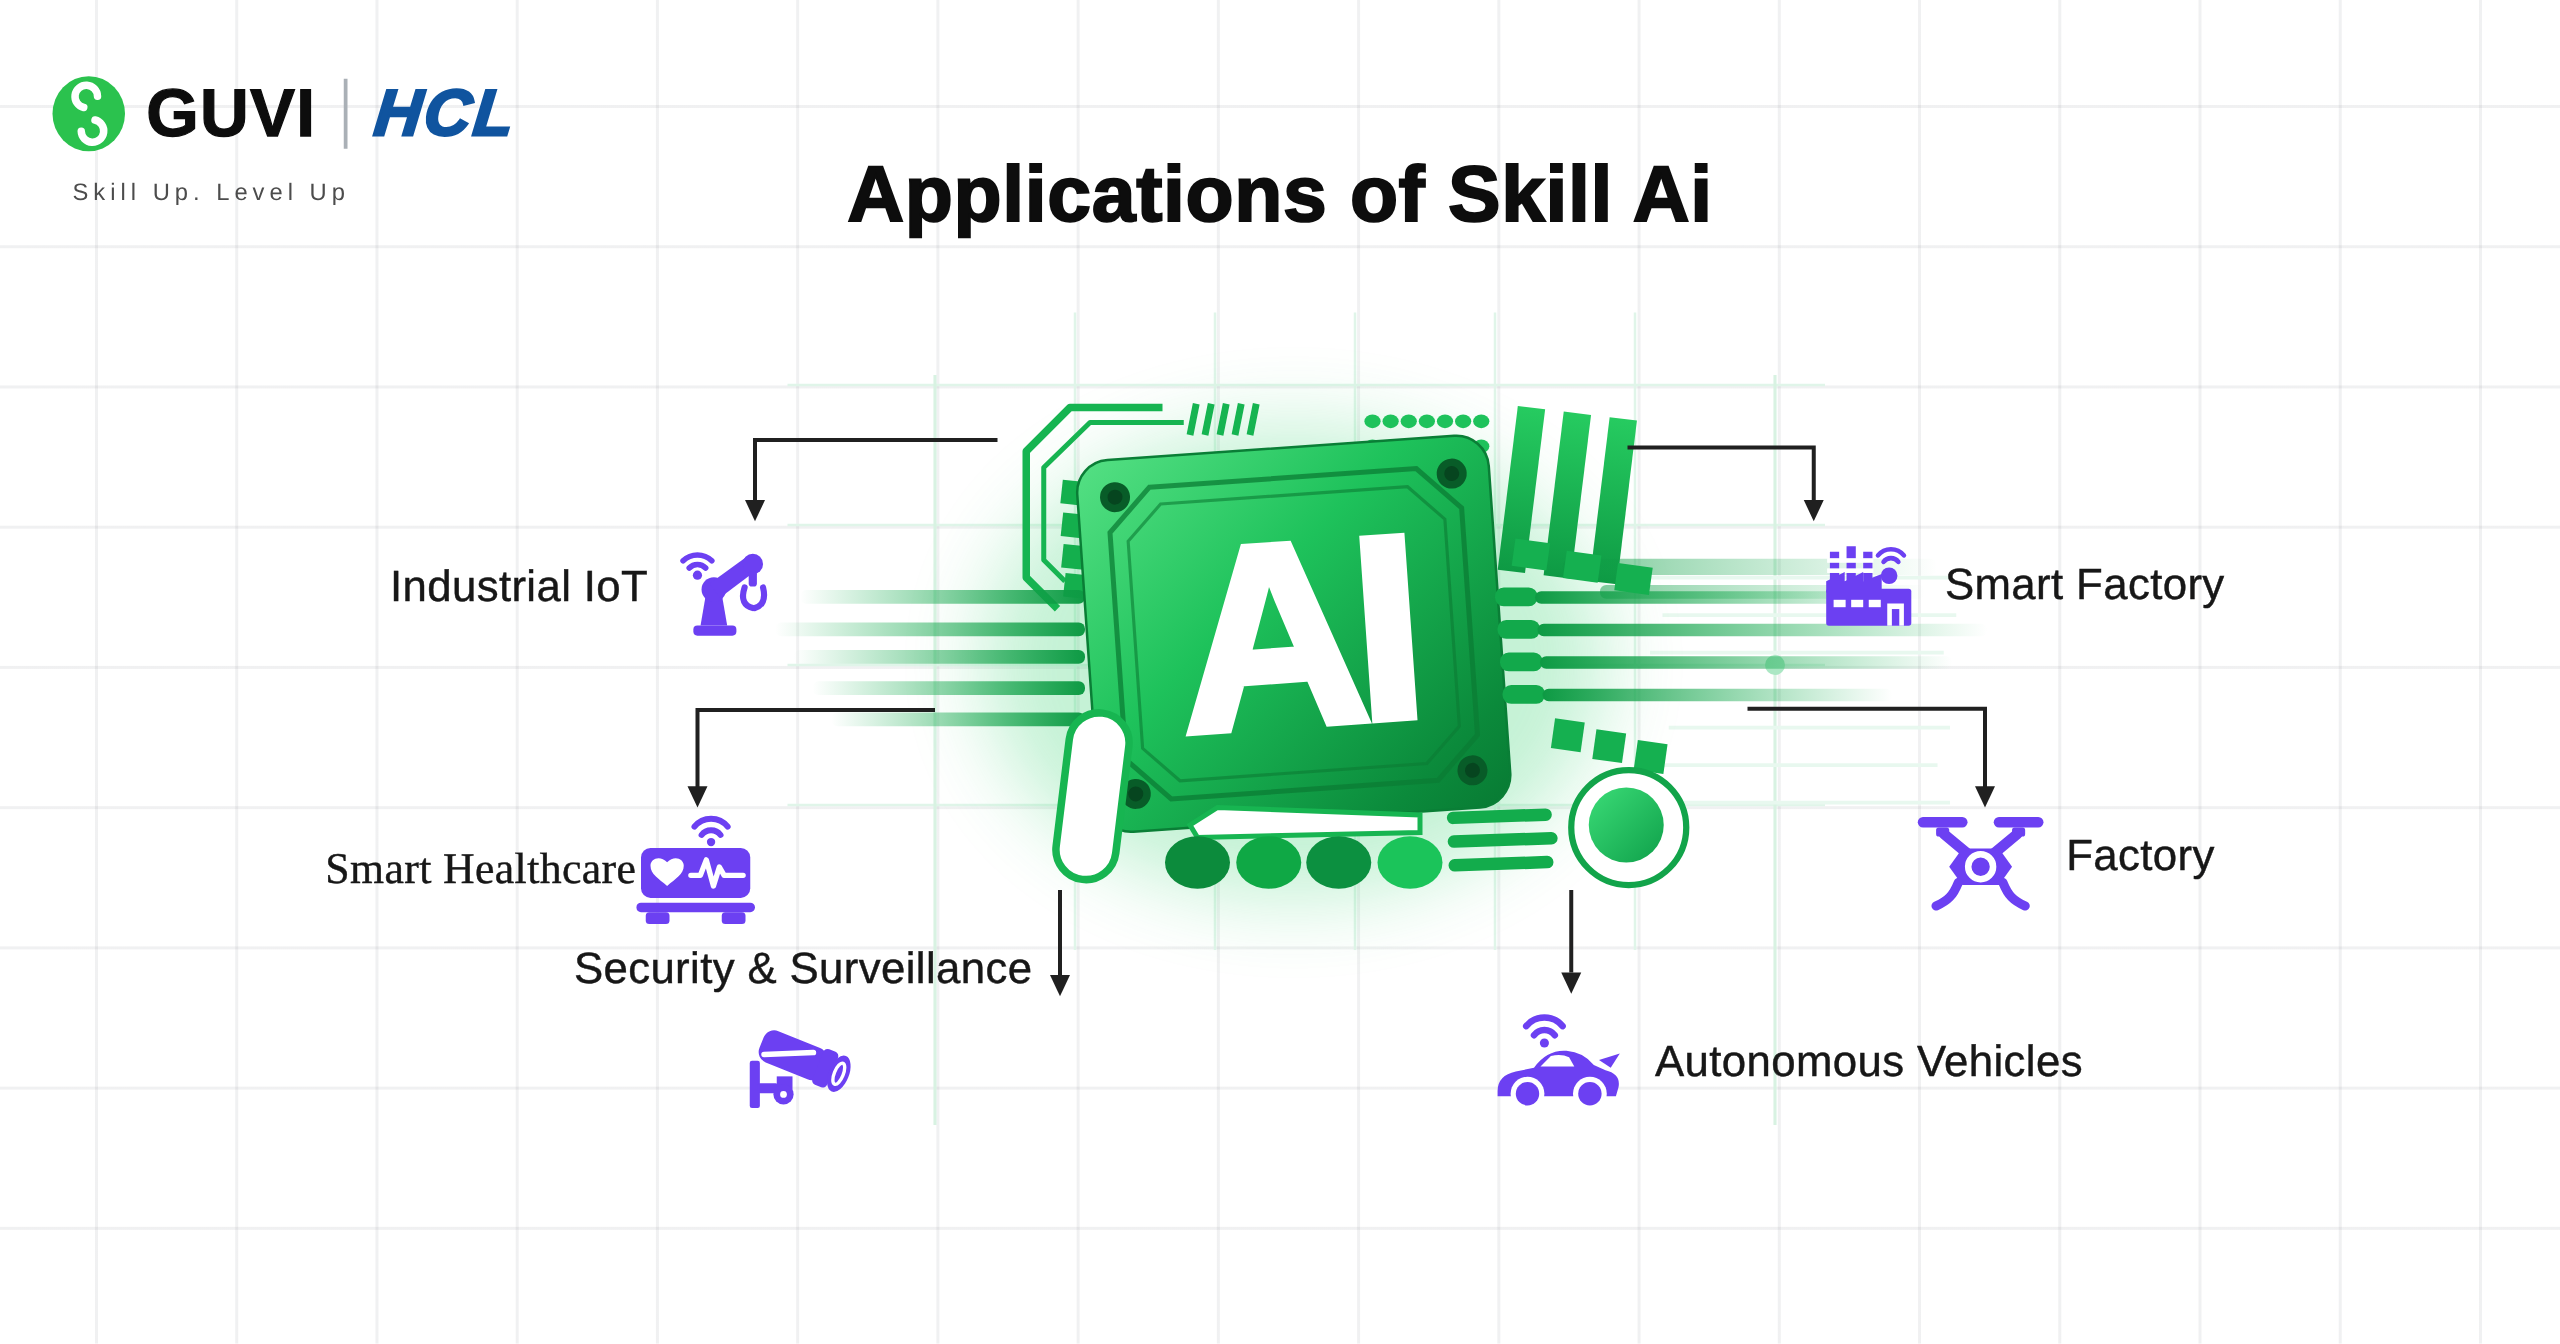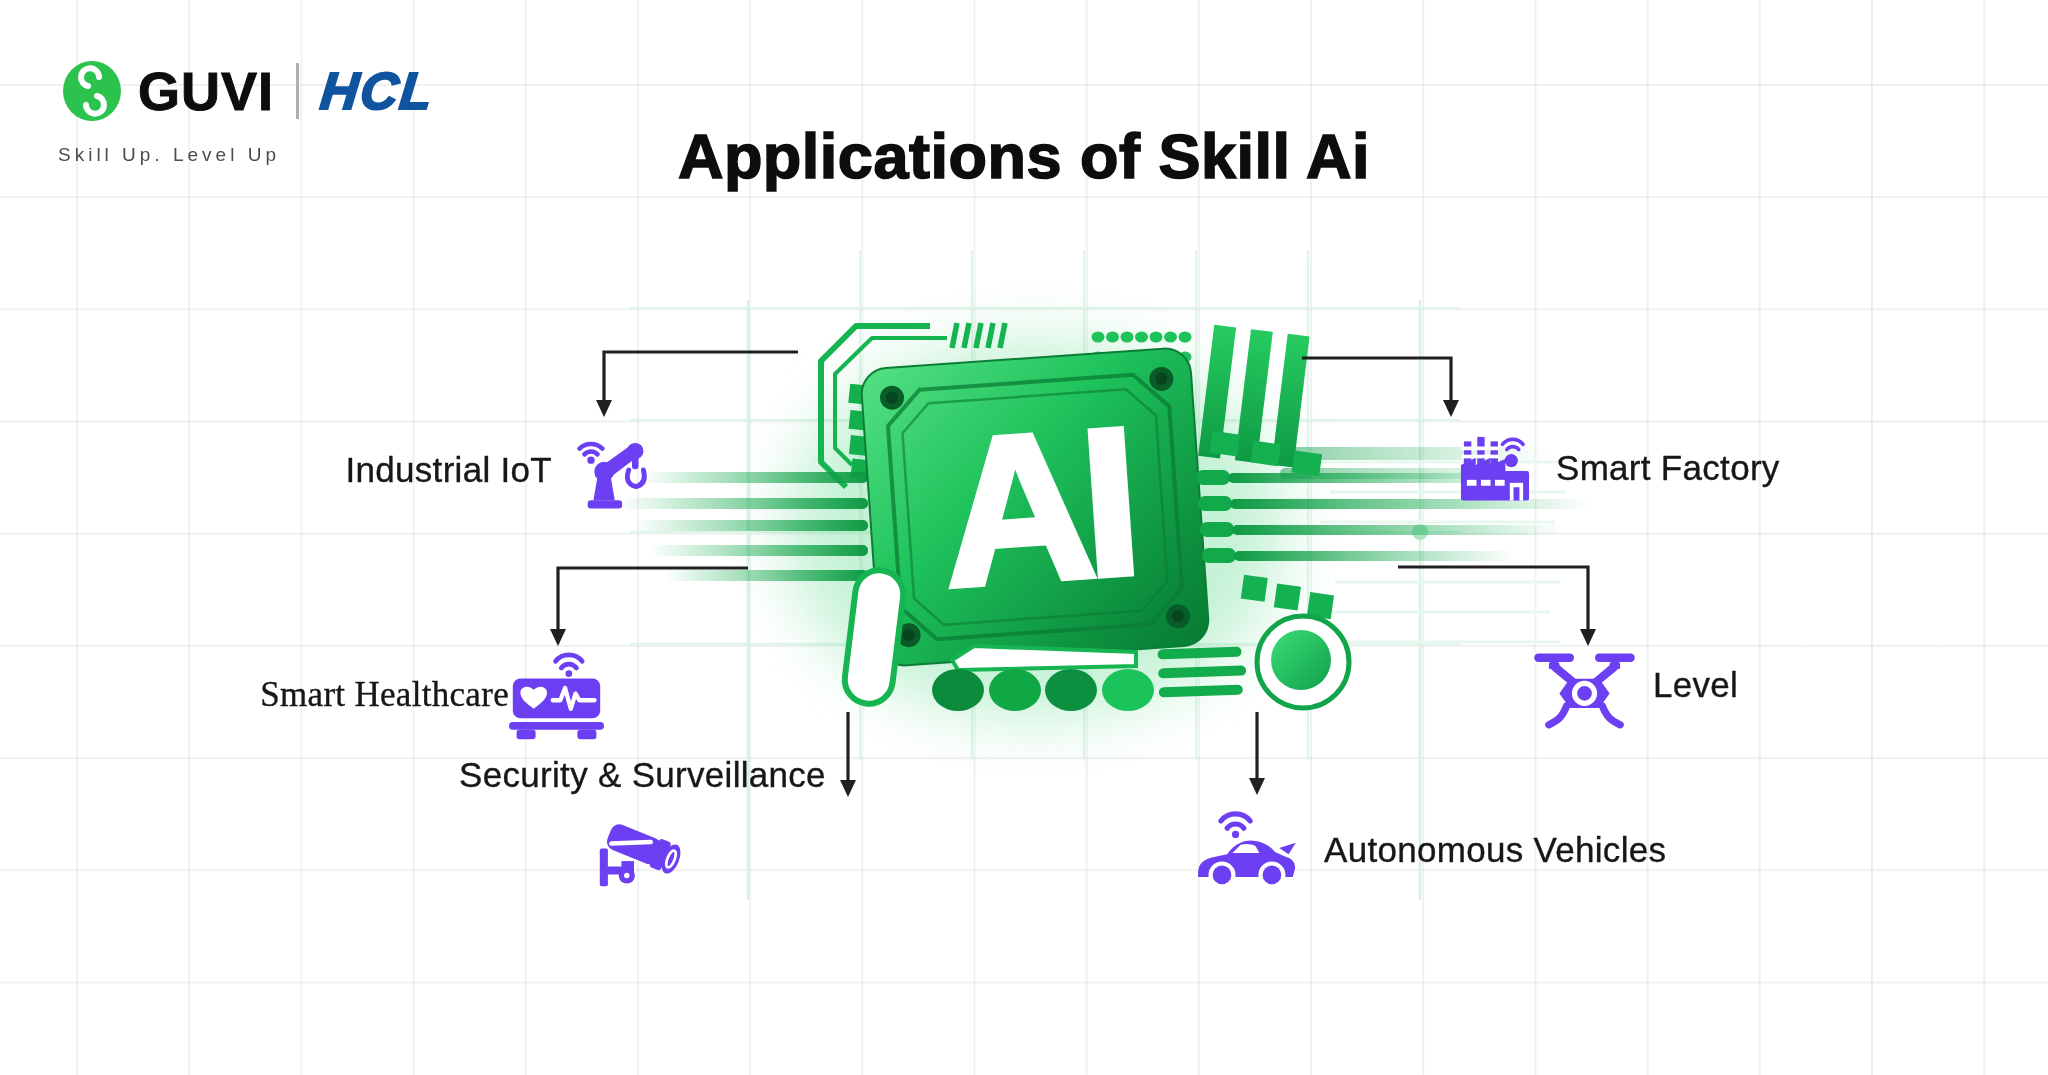--- a/index.html
+++ b/index.html
@@ -12,40 +12,40 @@
   .canvas::before{
     content:"";position:absolute;inset:0;
     background-image:
       linear-gradient(to right, rgba(110,115,125,0.10) 2px, transparent 2px),
       linear-gradient(to bottom, rgba(110,115,125,0.10) 2px, transparent 2px);
     background-size:112.2px 112.2px;
     background-position:76px 84px;
     pointer-events:none;
   }
   
-  .brand{position:absolute;left:62px;top:60px;display:flex;align-items:center;gap:16px;}
+  .brand{position:absolute;left:41px;top:60px;display:flex;align-items:center;gap:16px;}
   .brand-mark{width:60px;height:62px;flex:0 0 auto;}
   .guvi-word{font-size:54px;font-weight:700;color:#0d0d0d;letter-spacing:1px;-webkit-text-stroke:1px #0d0d0d;}
   .brand-divider{width:3px;height:56px;background:#aab0b6;margin:0 6px;}
   .hcl-word{font-size:52px;font-weight:700;font-style:italic;color:#10549F;
     -webkit-text-stroke:2.2px #10549F;letter-spacing:2px;transform:skewX(-6deg);}
   .tagline{position:absolute;left:58px;top:144px;font-size:19px;color:#4c4c4c;letter-spacing:4px;white-space:nowrap;}
   
   .page-title{
     position:absolute;left:50%;top:120px;transform:translateX(-50%);
     font-size:63px;font-weight:700;color:#0d0d0d;letter-spacing:0.5px;white-space:nowrap;
     -webkit-text-stroke:1.6px #0d0d0d;margin:0;
   }
   
   .scene{position:absolute;inset:0;width:2048px;height:1075px;pointer-events:none;}
   
   .app{position:absolute;display:flex;align-items:center;}
   .app-label{font-size:35px;color:#171717;letter-spacing:0.3px;white-space:nowrap;-webkit-text-stroke:0.35px #171717;}
   .app-icon{flex:0 0 auto;display:block;}
-  .app-industrial{left:312px;top:420px;width:338px;height:100px;justify-content:flex-end;gap:16px;}
+  .app-industrial{left:312px;top:420px;width:338px;height:100px;gap:16px;}
   .app-factory{left:1458px;top:418px;height:100px;gap:24px;align-items:center;}
   .app-healthcare{left:180px;top:642px;width:424px;height:106px;justify-content:flex-end;font-family:Liberation Serif, serif;}
   .app-drones{left:1532px;top:640px;height:90px;gap:16px;}
   .app-security{left:390px;top:800px;width:505px;height:100px;justify-content:flex-end;gap:20px;flex-direction:column;}
   .app-autonomous{left:1196px;top:798px;height:104px;gap:24px;justify-content:space-between;}
 </style>
 </head>
 <body>
 
 <div class="canvas">
@@ -324,21 +324,21 @@
       <g stroke="#6C40F2" stroke-width="8" stroke-linecap="round" fill="none">
         <line x1="22" y1="25" x2="40" y2="40"></line>
           <line x1="78" y1="25" x2="60" y2="40"></line>
       </g>
       <circle cx="50" cy="50" r="9.5" fill="none" stroke="#ffffff" stroke-width="5"></circle>
       <g stroke="#6C40F2" stroke-width="7" stroke-linecap="round" fill="none">
         <path d="M33 62 C29 72 25 76 16 80"></path>
           <path d="M67 62 C71 72 75 76 84 80"></path>
       </g>
     </svg>
-    <span class="app-label">Level</span>
+    <span class="app-label">Factory</span>
   </div>
 
   <div class="app app-security">
     <span class="app-label">Security &amp; Surveillance</span>
     <svg class="app-icon" width="90" height="85" viewBox="0 0 100 92">
       <g fill="#6C40F2">
         <rect x="2" y="36" width="9" height="42" rx="2"></rect>
         <rect x="9" y="56" width="18" height="9" rx="2"></rect>
         <rect x="26" y="50" width="14" height="12"></rect>
         <circle cx="32" cy="66" r="9"></circle>

